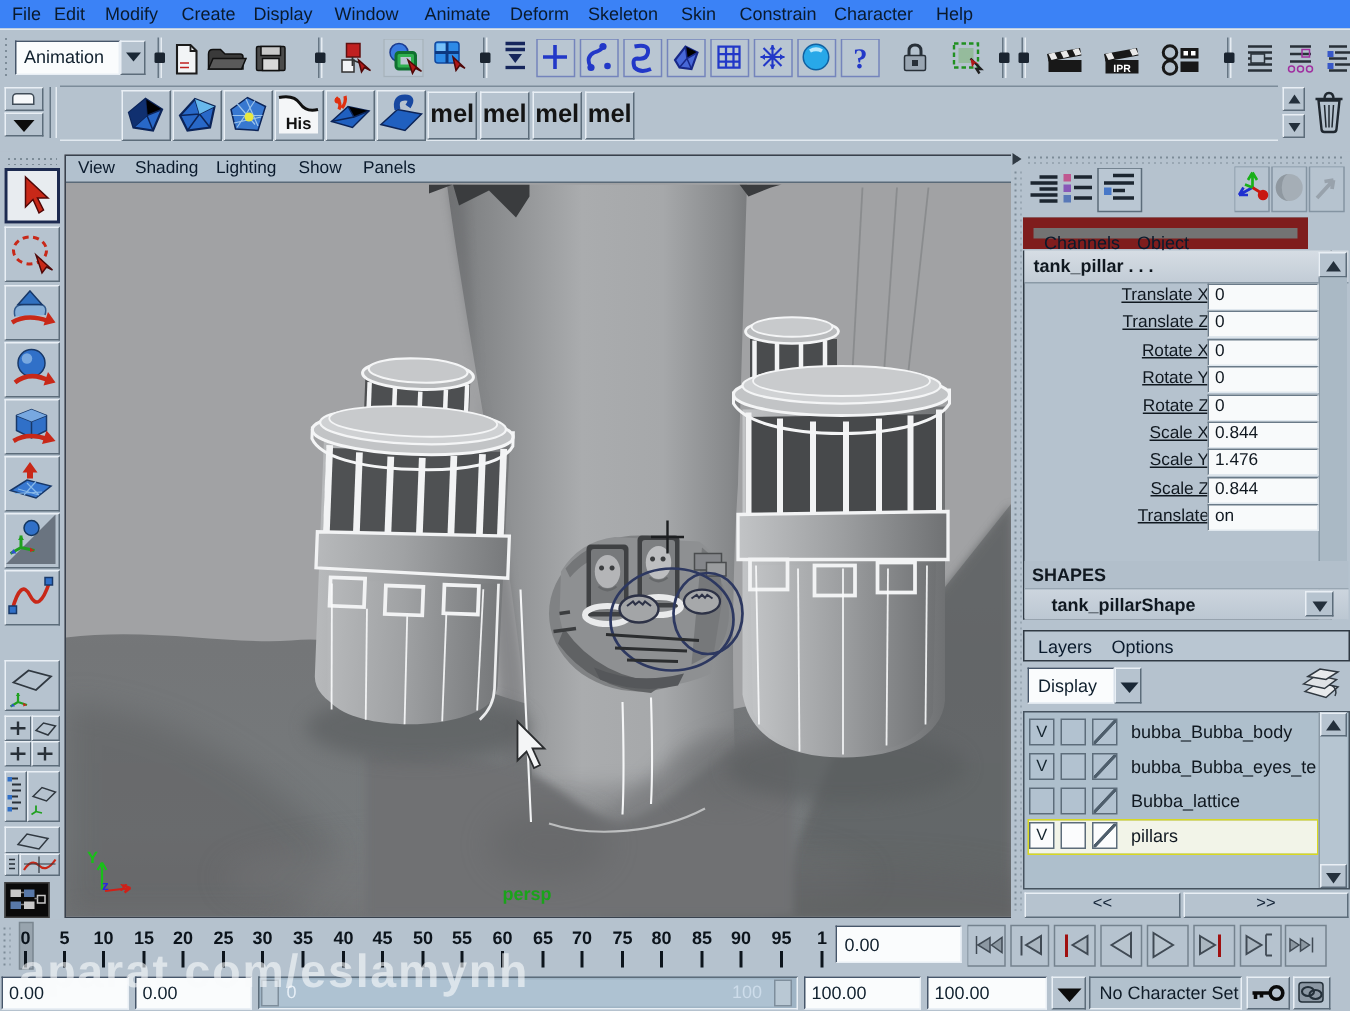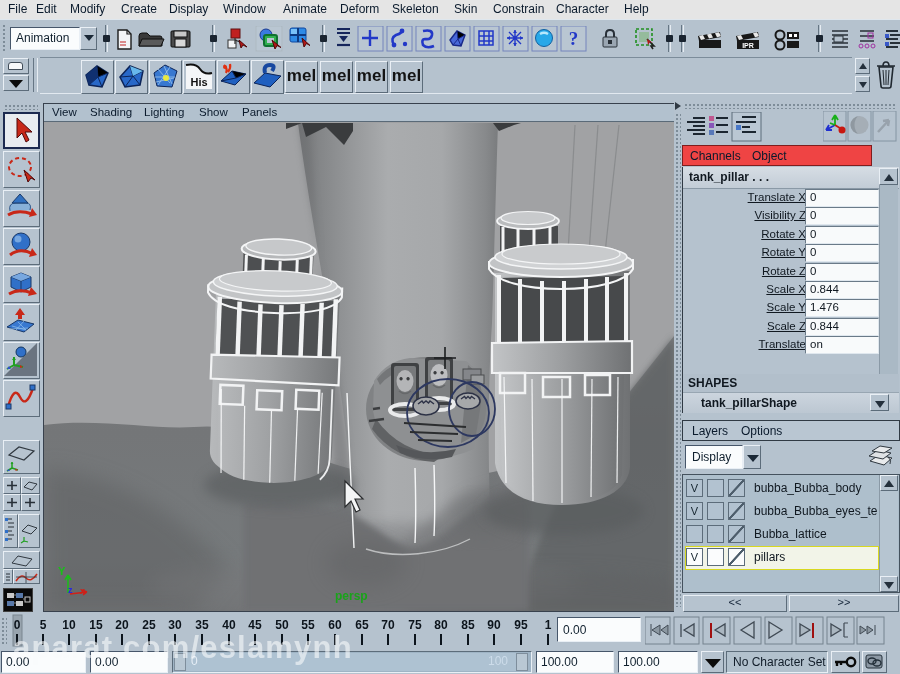--- a/index.html
+++ b/index.html
@@ -4,21 +4,21 @@
 <style>
 * { margin:0; padding:0; box-sizing:border-box; }
 html,body { width:900px; height:674px; overflow:hidden; }
 body { font-family:"Liberation Sans", sans-serif; background:#b4c1cd; position:relative; }
 #root { position:absolute; left:0; top:0; width:900px; height:674px; background:#b4c1cd; }
 .abs { position:absolute; }
 .raised { background:#b6c3cf; border-top:1px solid #e9eff5; border-left:1px solid #e9eff5; border-bottom:1px solid #5c6c7a; border-right:1px solid #5c6c7a; }
 .sunken { background:#b6c3cf; border-top:1px solid #5c6c7a; border-left:1px solid #5c6c7a; border-bottom:1px solid #e9eff5; border-right:1px solid #e9eff5; }
 .field { background:#fafcfd; border-top:1px solid #46566a; border-left:1px solid #46566a; border-bottom:1px solid #e9eff5; border-right:1px solid #e9eff5; color:#10202e; }
 
-#menubar { left:0; top:0; width:900px; height:19px; background:#e5e5e5; }
+#menubar { left:0; top:0; width:900px; height:19px; background:#3b82f6; }
 #menubar span { position:absolute; top:2px; font-size:12px; color:#0a1a2c; }
 
 #toolbar { left:0; top:19px; width:900px; height:37px; background:#b5c2ce; border-top:1px solid #dfe7ee; }
 
 #shelf { left:0; top:56px; width:900px; height:45px; background:#b5c2ce; }
 
 #toolcol { left:0; top:101px; width:43px; height:512px; background:#b5c2ce; }
 
 #vp { left:43px; top:103px; width:632px; height:509px; border:1px solid #38414d; background:#a0a1a3; }
 #vpmenu { left:0; top:0; width:630px; height:18px; background:#b2c1ce; border-bottom:1px solid #5a6a78; }
@@ -634,41 +634,41 @@
           <rect x="0" y="0" width="23" height="30" fill="#b6c3cf" stroke="#8494a2"></rect>
           <circle cx="11.5" cy="14" r="9" fill="#a5aeb6"></circle>
           <path d="M11.5,5 a9,9 0 0,0 0,18 a5,9 0 0,1 0,-18" fill="#8f98a0"></path>
         </g>
       <g transform="translate(50,0)">
           <rect x="0" y="0" width="23" height="30" fill="#b6c3cf" stroke="#8494a2"></rect>
           <path d="M5,21 L16,9 M16,9 l-6,1 M16,9 l-1,6" stroke="#98a2ac" stroke-width="2.5" fill="none"></path>
         </g>
     </svg>
 
-    <div class="abs" style="left:8px;top:44px;width:190px;height:21px;background:#ef4444;border:1px solid #7f1d1d;">
+    <div class="abs" style="left:8px;top:44px;width:190px;height:21px;background:#737373;border:7px solid #7f1d1d;">
       <span class="abs" style="left:7px;top:3px;font-size:12px;color:#0a1a2c;">Channels</span>
       <span class="abs" style="left:69px;top:3px;font-size:12px;color:#0a1a2c;">Object</span>
     </div>
 
     <div class="abs" style="left:8px;top:66px;width:206px;height:246px;background:#b5c2ce;border:1px solid #303a44;border-top:none;">
       <div class="abs" style="left:0;top:0;width:216px;height:22px;background:linear-gradient(#d6dde4,#c2ccd6);border-bottom:1px solid #8a99a6;">
         <span style="position:absolute;left:6px;top:3px;font-weight:bold;font-size:12px;color:#101820;">tank_pillar . . .</span>
       </div>
       <div class="abs raised" style="left:196px;top:1px;width:19px;height:17px;">
           <div style="position:absolute;left:4px;top:5px;width:0;height:0;border-left:5px solid transparent;border-right:5px solid transparent;border-bottom:7px solid #24303c;"></div>
         </div>
       <div class="abs" style="left:196px;top:18px;width:19px;height:228px;background:#aab9c5;border-left:1px solid #8a99a6;"></div>
     </div>
     <div id="chrows" class="abs" style="left:8px;top:88px;width:196px;">
       <div class="chrow">
           <span class="chl">Translate X</span>
           <span class="chv">0</span>
         </div>
       <div class="chrow">
-          <span class="chl">Visibility Z</span>
+          <span class="chl">Translate Z</span>
           <span class="chv">0</span>
         </div>
       <div class="chrow">
           <span class="chl">Rotate X</span>
           <span class="chv">0</span>
         </div>
       <div class="chrow">
           <span class="chl">Rotate Y</span>
           <span class="chv">0</span>
         </div>

